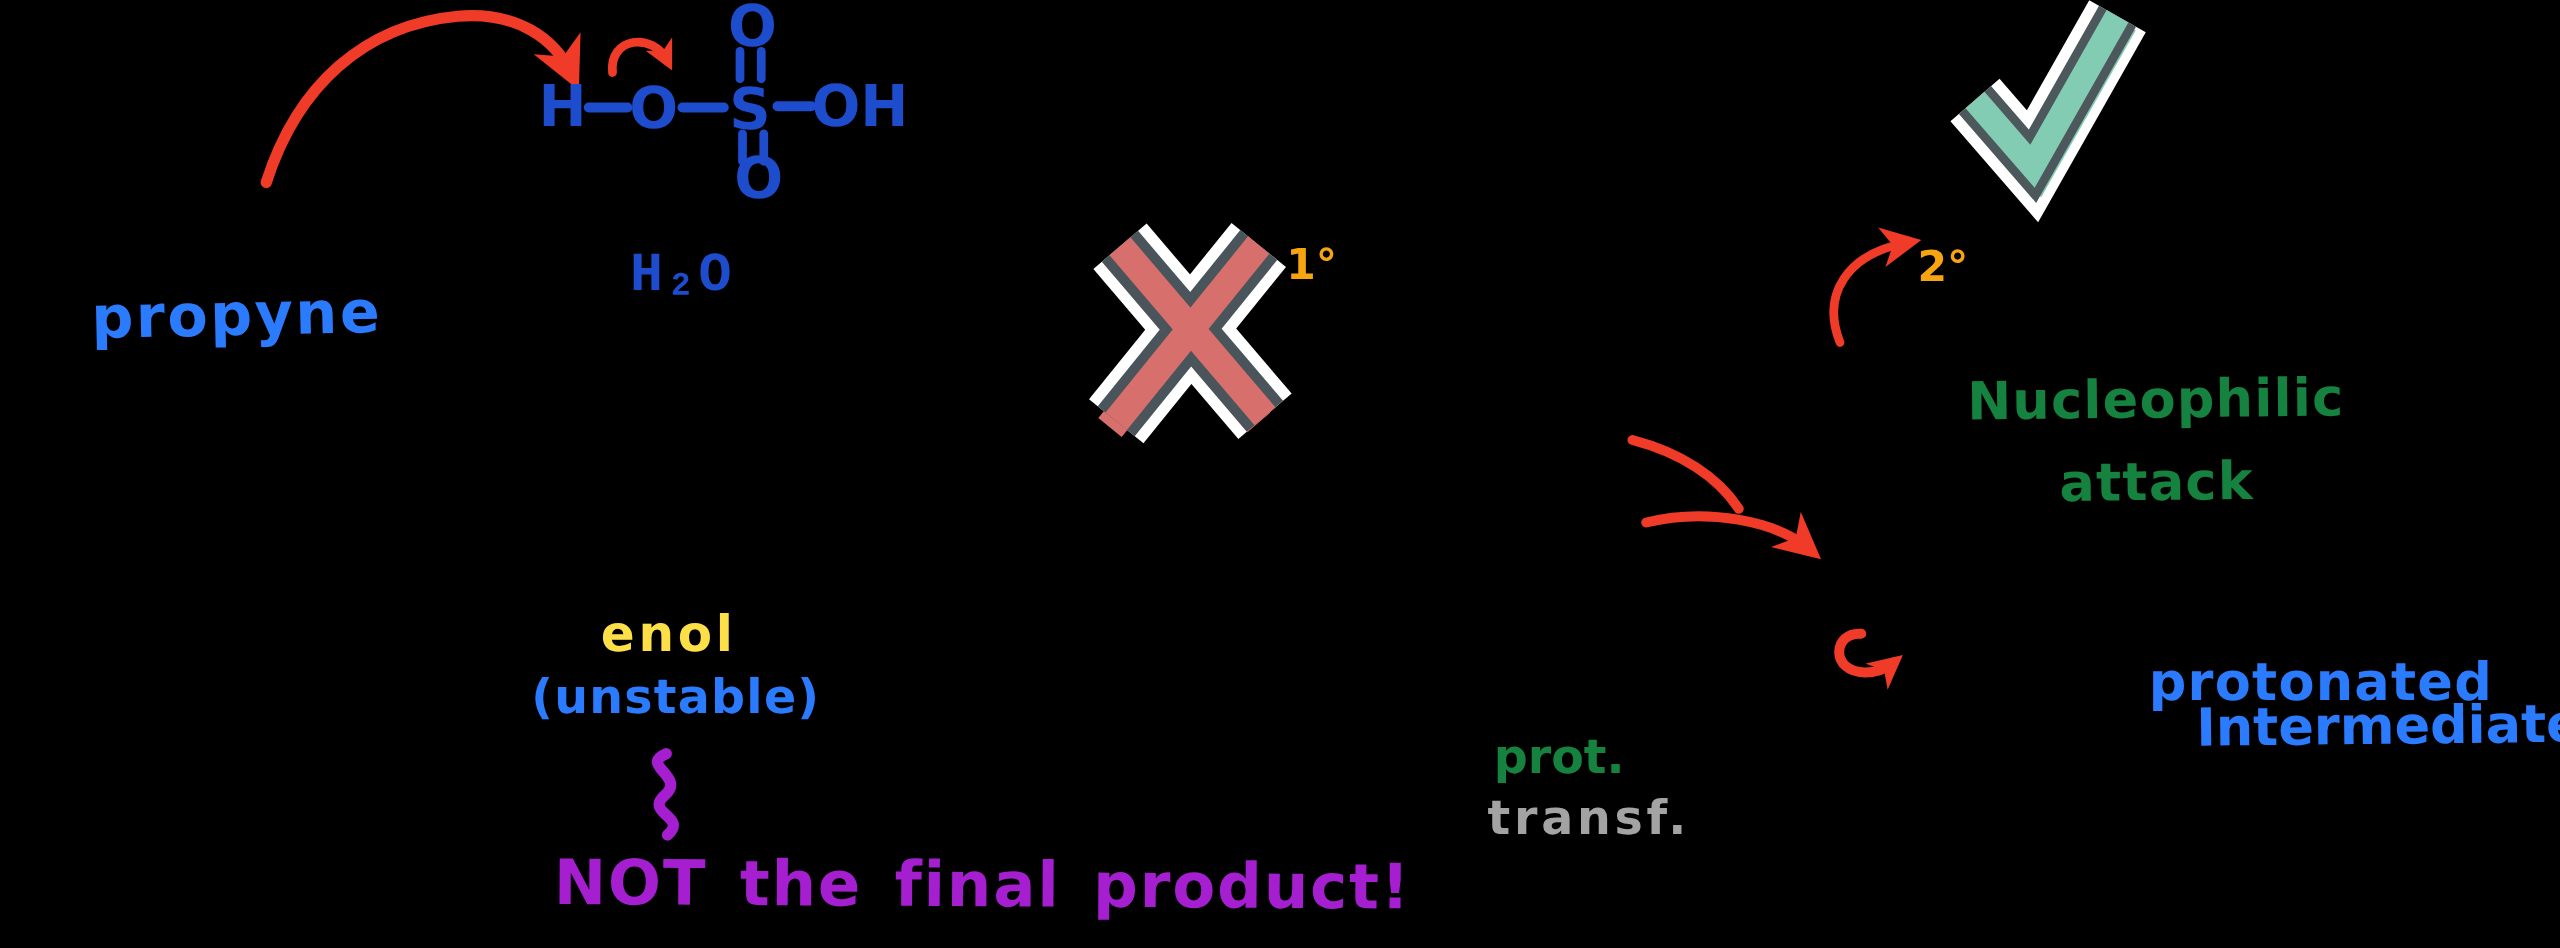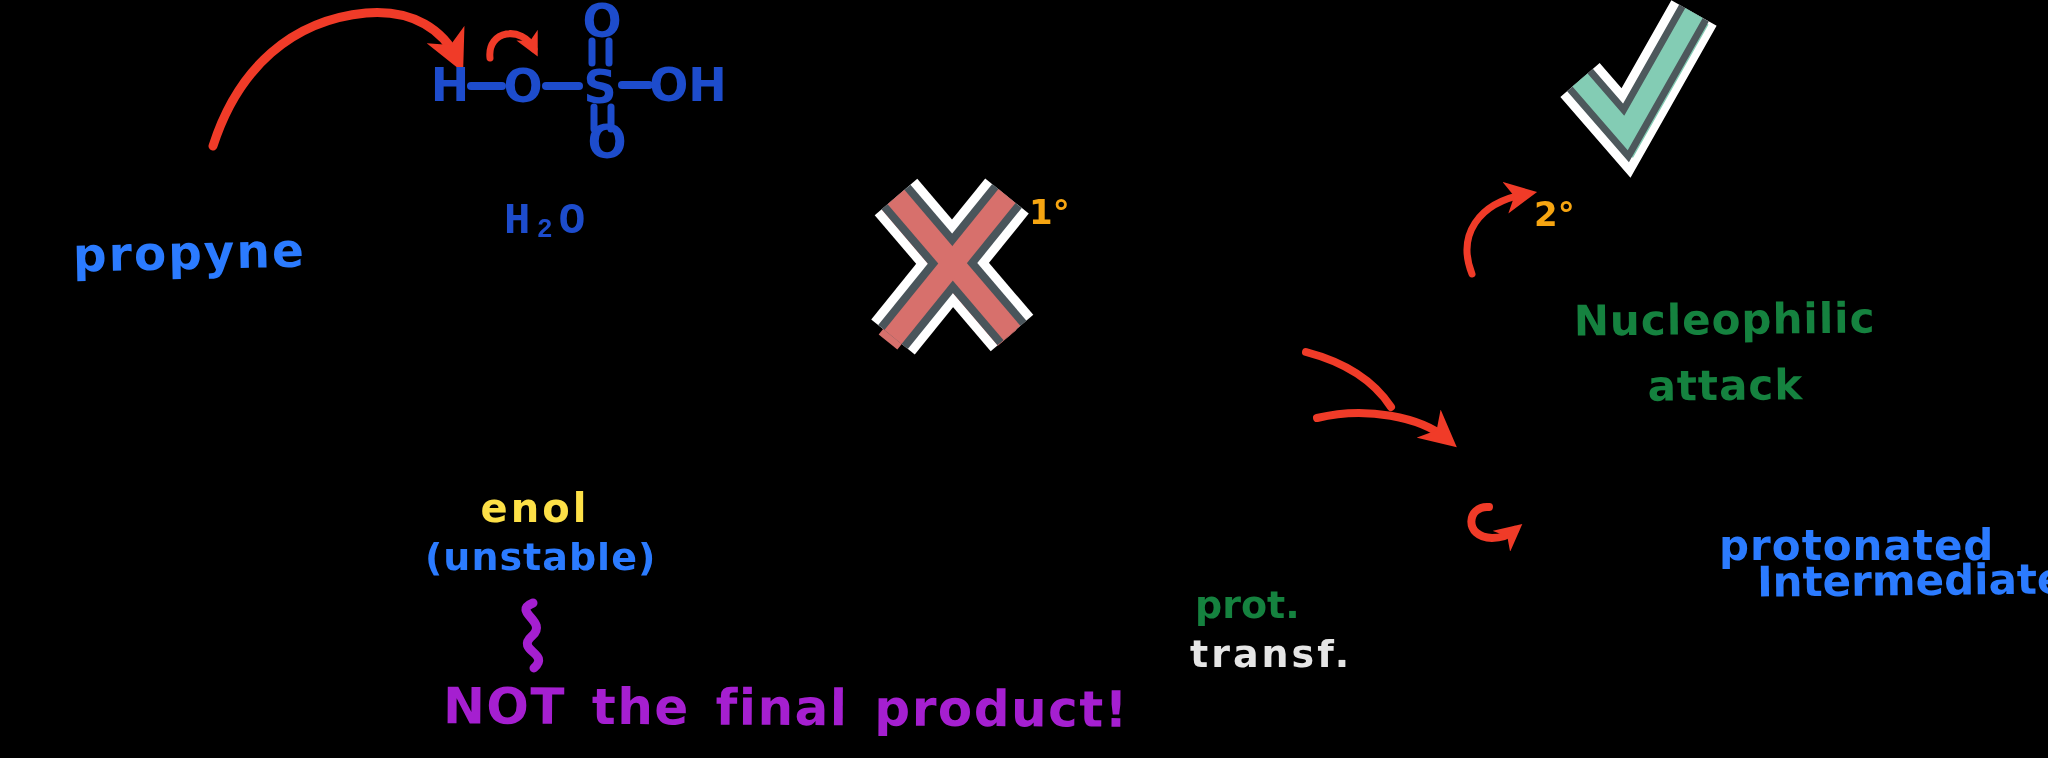--- a/index.html
+++ b/index.html
@@ -106,21 +106,21 @@
   <div class="lbl deg1" style="color: rgb(246, 165, 17);">1°</div>
 
   <div class="lbl deg2" style="color: rgb(246, 165, 17);">2°</div>
 
   <div class="lbl nucleo" style="color: rgb(21, 130, 63);">
     <div>Nucleophilic</div>
     <div>attack</div>
   </div>
 
   <div class="lbl prot1" style="color: rgb(21, 130, 63);">prot.</div>
-  <div class="lbl prot2" style="color: #e5e5e5; text-align: right;">transf.</div>
+  <div class="lbl prot2" style="color: #a3a3a3; text-align: right;">transf.</div>
 
   <div class="lbl proto1" style="color: rgb(43, 123, 255); margin-top: 17px;">protonated</div>
   <div class="lbl proto2" style="color: rgb(43, 123, 255);">Intermediate</div>
 
   <div class="lbl enol" style="color: #fde047;">enol</div>
   <div class="lbl unstable" style="color: rgb(43, 123, 255);">(unstable)</div>
 
   <div class="lbl notfinal" style="color: rgb(165, 31, 208);">NOT the final product!</div>
 
 </div>

